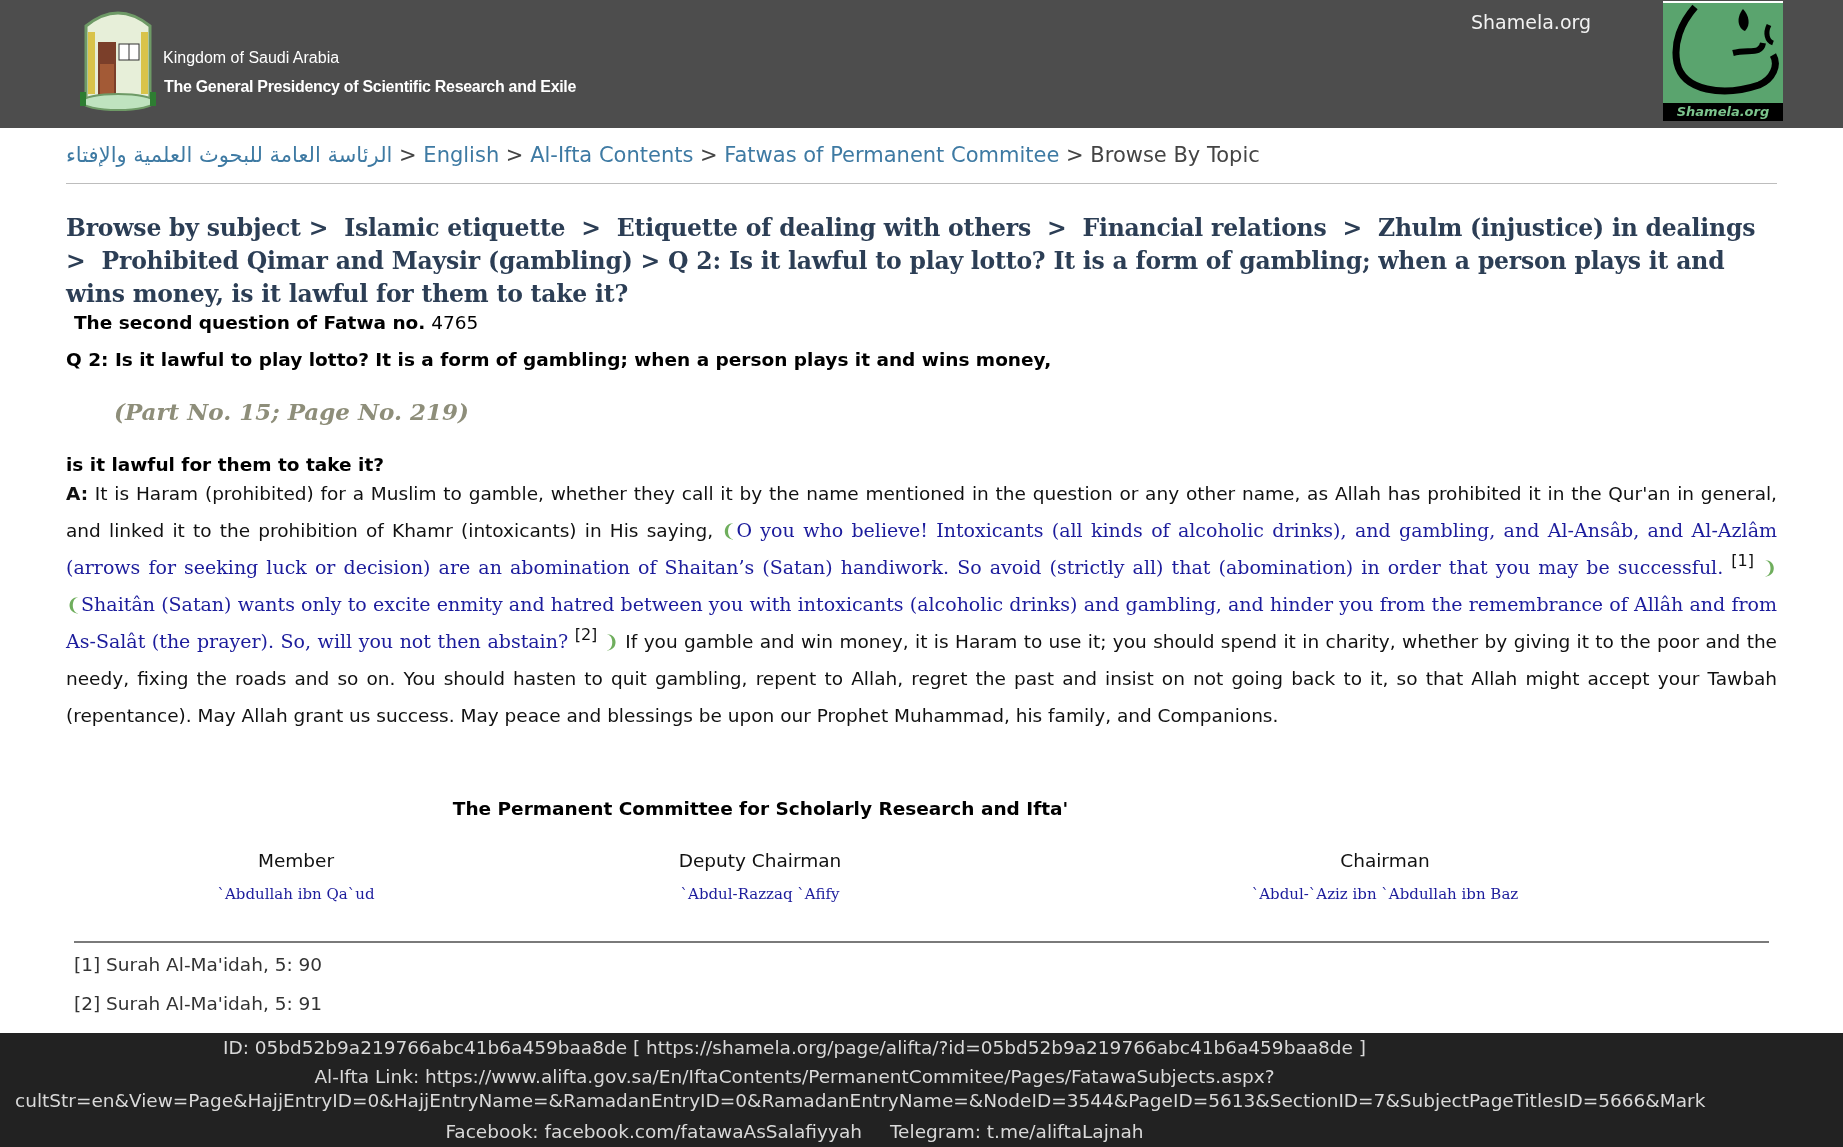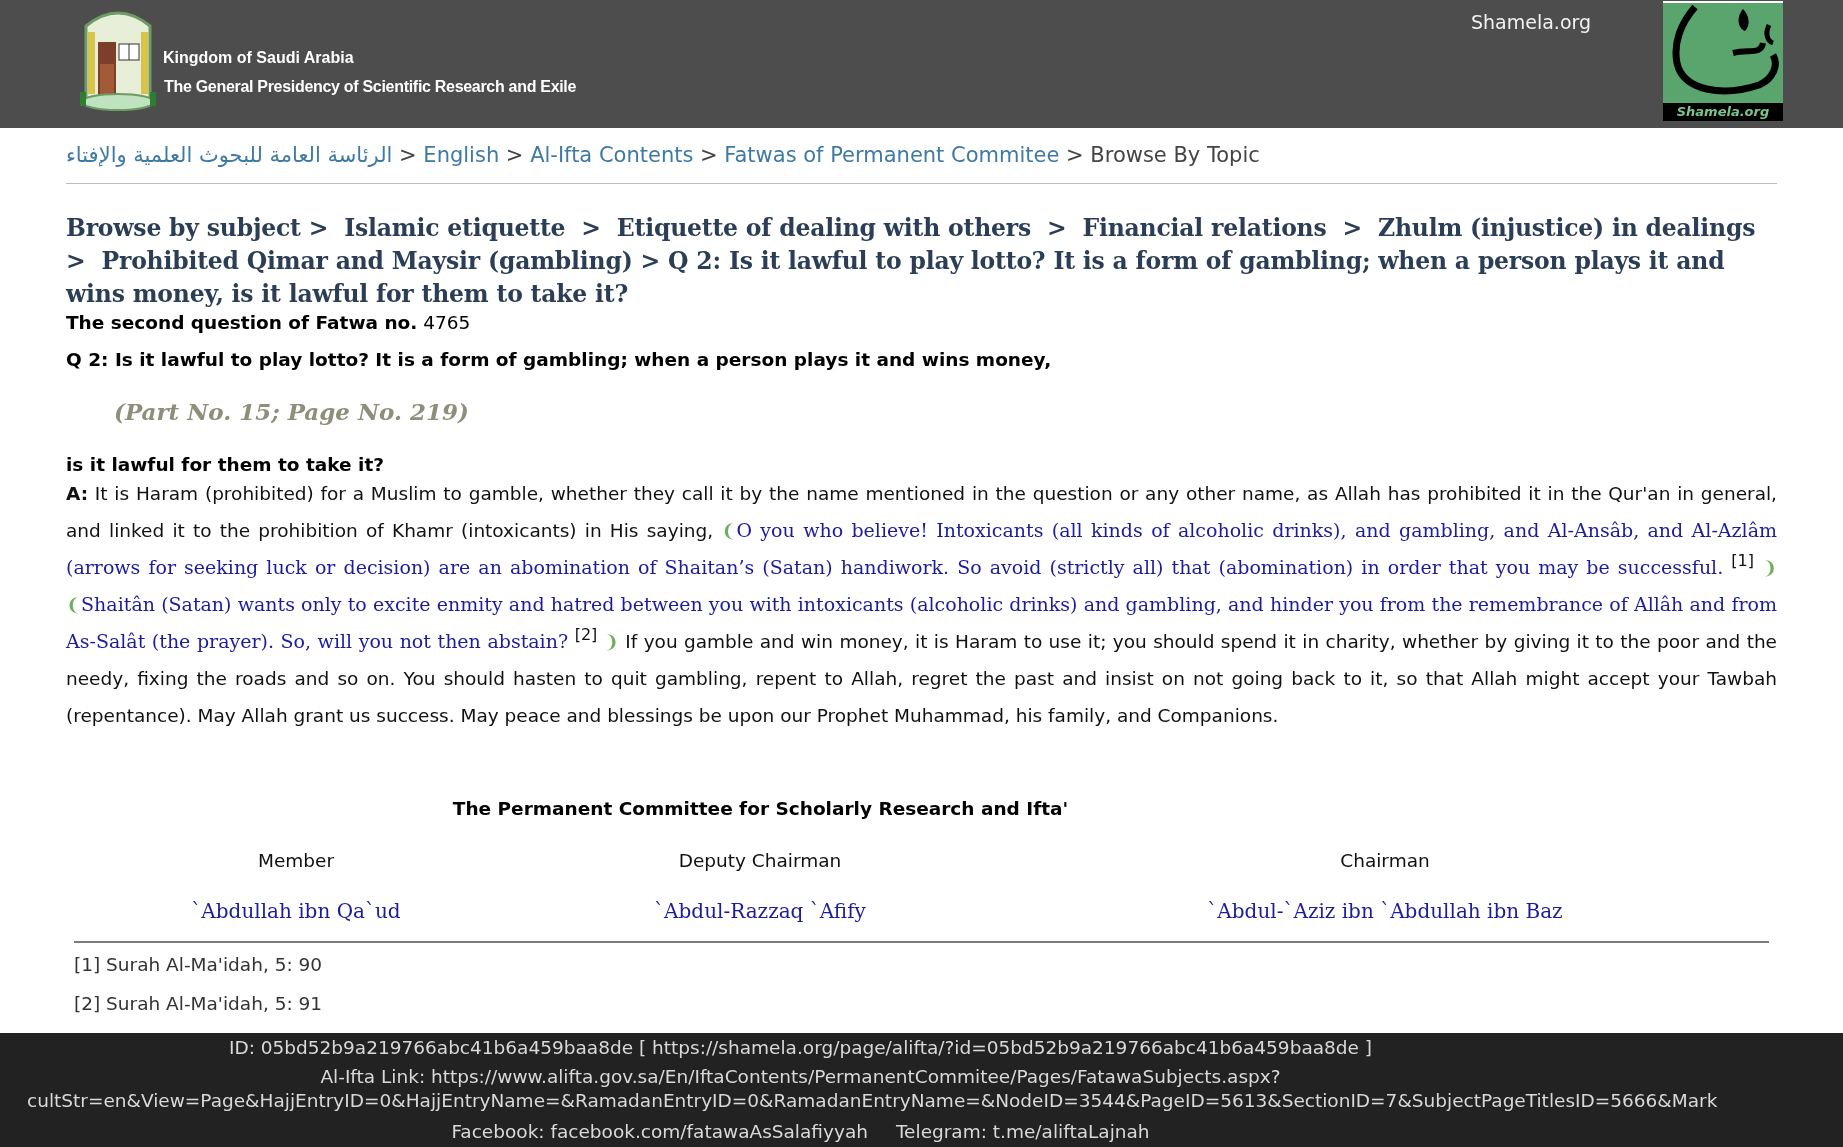--- a/index.html
+++ b/index.html
@@ -2,66 +2,66 @@
 <html><head>
   <meta charset="utf-8">
   <style>
     * { box-sizing: border-box; margin: 0; padding: 0; }
     html, body { width: 1843px; height: 1147px; overflow: hidden; background: #ffffff; }
     body { font-family: "DejaVu Sans", sans-serif; color: #000; position: relative; }
 
     
     .header { position: absolute; left: 0; top: 0; width: 1843px; height: 128px; background: #4d4d4d; }
     .emblem { position: absolute; left: 78px; top: 4px; width: 80px; height: 108px; }
-    .emblem-title { position: absolute; left: 163px; top: 49px; color: #ffffff; font-family: "Liberation Sans", sans-serif; font-size: 16px; font-weight: bold; }
+    .emblem-title { position: absolute; left: 163px; top: 49px; color: #ffffff; font-family: "Liberation Sans", sans-serif; font-size: 16px; font-weight: normal; }
     .emblem-subtitle { position: absolute; left: 164px; top: 78px; color: #ffffff; font-family: "Liberation Sans", sans-serif; font-size: 16px; font-weight: bold; letter-spacing: -0.3px; }
     .site-name { position: absolute; left: 1471px; top: 11px; color: #f2f2f2; font-size: 19px; }
     .shamela-logo { position: absolute; left: 1663px; top: 1px; width: 120px; height: 120px; background: #5aa46e; border-top: 2px solid #ffffff; overflow: hidden; }
     .shamela-logo .logo-band { position: absolute; left: 0; bottom: 0; width: 120px; height: 18px; background: #000; color: #7cc48d; font-style: italic; font-weight: bold; font-size: 13px; text-align: center; line-height: 18px; }
 
     
     .crumbs { position: absolute; left: 66px; top: 143px; font-size: 21px; color: #444; white-space: nowrap; }
     .crumbs .lnk { color: #3e7aa3; text-decoration: none; }
     .crumbs .sep { color: #444; }
     .crumb-rule { position: absolute; left: 66px; top: 183px; width: 1711px; height: 1px; background: #bdbdbd; }
 
     
     .subject-path { position: absolute; left: 66px; top: 192px; width: 1711px; font-family: "DejaVu Serif", serif; font-weight: bold; font-size: 23.5px; line-height: 33px; color: #2c3e55; letter-spacing: -0.2px; margin-top: 20px; }
     .subject-path .gt { padding: 0 8px; }
 
     .fatwa-no { position: absolute; left: 66px; top: 312px; font-size: 18.5px; }
-    .fatwa-no b { font-weight: bold; }
+    .fatwa-no b { font-weight: bold; margin-left: 8px; }
     .question1 { position: absolute; left: 66px; top: 349px; font-size: 18.5px; font-weight: bold; }
     .page-ref { position: absolute; left: 66px; top: 398px; font-family: "DejaVu Serif", serif; font-style: italic; font-weight: bold; font-size: 23px; color: #8e8e7a; margin-left: 48px; }
     .question2 { position: absolute; left: 66px; top: 454px; font-size: 18.5px; font-weight: bold; }
 
     
     .answer { position: absolute; left: 66px; top: 475px; width: 1711px; font-size: 18.5px; line-height: 37px; text-align: justify; color: #111; }
     .answer .lbl { font-weight: bold; }
     .answer .ayah { font-family: "DejaVu Serif", serif; color: #1c1c9c; font-size: 19px; }
     .answer .bracket { color: #6fae5d; font-size: 18px; }
     .answer sup { font-size: 16px; vertical-align: 8px; line-height: 0; color: #111; }
 
     .committee { position: absolute; left: 0; top: 798px; width: 1521px; text-align: center; font-size: 18.5px; font-weight: bold; }
 
     .sig-col { position: absolute; text-align: center; }
     .sig-role { font-size: 18.5px; color: #111; }
-    .sig-name { font-family: "DejaVu Serif", serif; font-size: 20px; color: #1c1c9c; margin-top: 28px; }
+    .sig-name { font-family: "DejaVu Serif", serif; font-size: 15px; color: #1c1c9c; margin-top: 14px; }
     .sig1 { left: 166px; top: 850px; width: 260px; }
     .sig2 { left: 630px; top: 850px; width: 260px; }
     .sig3 { left: 1160px; top: 850px; width: 450px; }
 
     .foot-rule { position: absolute; left: 74px; top: 941px; width: 1695px; height: 2px; background: #7a7a7a; }
     .footnote { position: absolute; left: 74px; font-size: 18.5px; color: #333; }
     .fn1 { top: 954px; }
     .fn2 { top: 993px; }
 
     
     .footer { position: absolute; left: 0; top: 1033px; width: 1843px; height: 114px; background: #222222; color: #d9d9d9; font-size: 18.5px; text-align: center; }
-    .footer .row { position: absolute; left: 0; width: 1589px; white-space: nowrap; padding-left: 12px; }
+    .footer .row { position: absolute; left: 0; width: 1589px; white-space: nowrap; }
     .footer .r1 { top: 4px; }
     .footer .r2 { top: 33px; }
     .footer .r3 { top: 57px; text-align: left; left: 15px; }
     .footer .r4 { top: 88px; }
     .footer .gap { display: inline-block; width: 28px; }
   </style>
 </head>
 <body>
 
 <div class="header">

